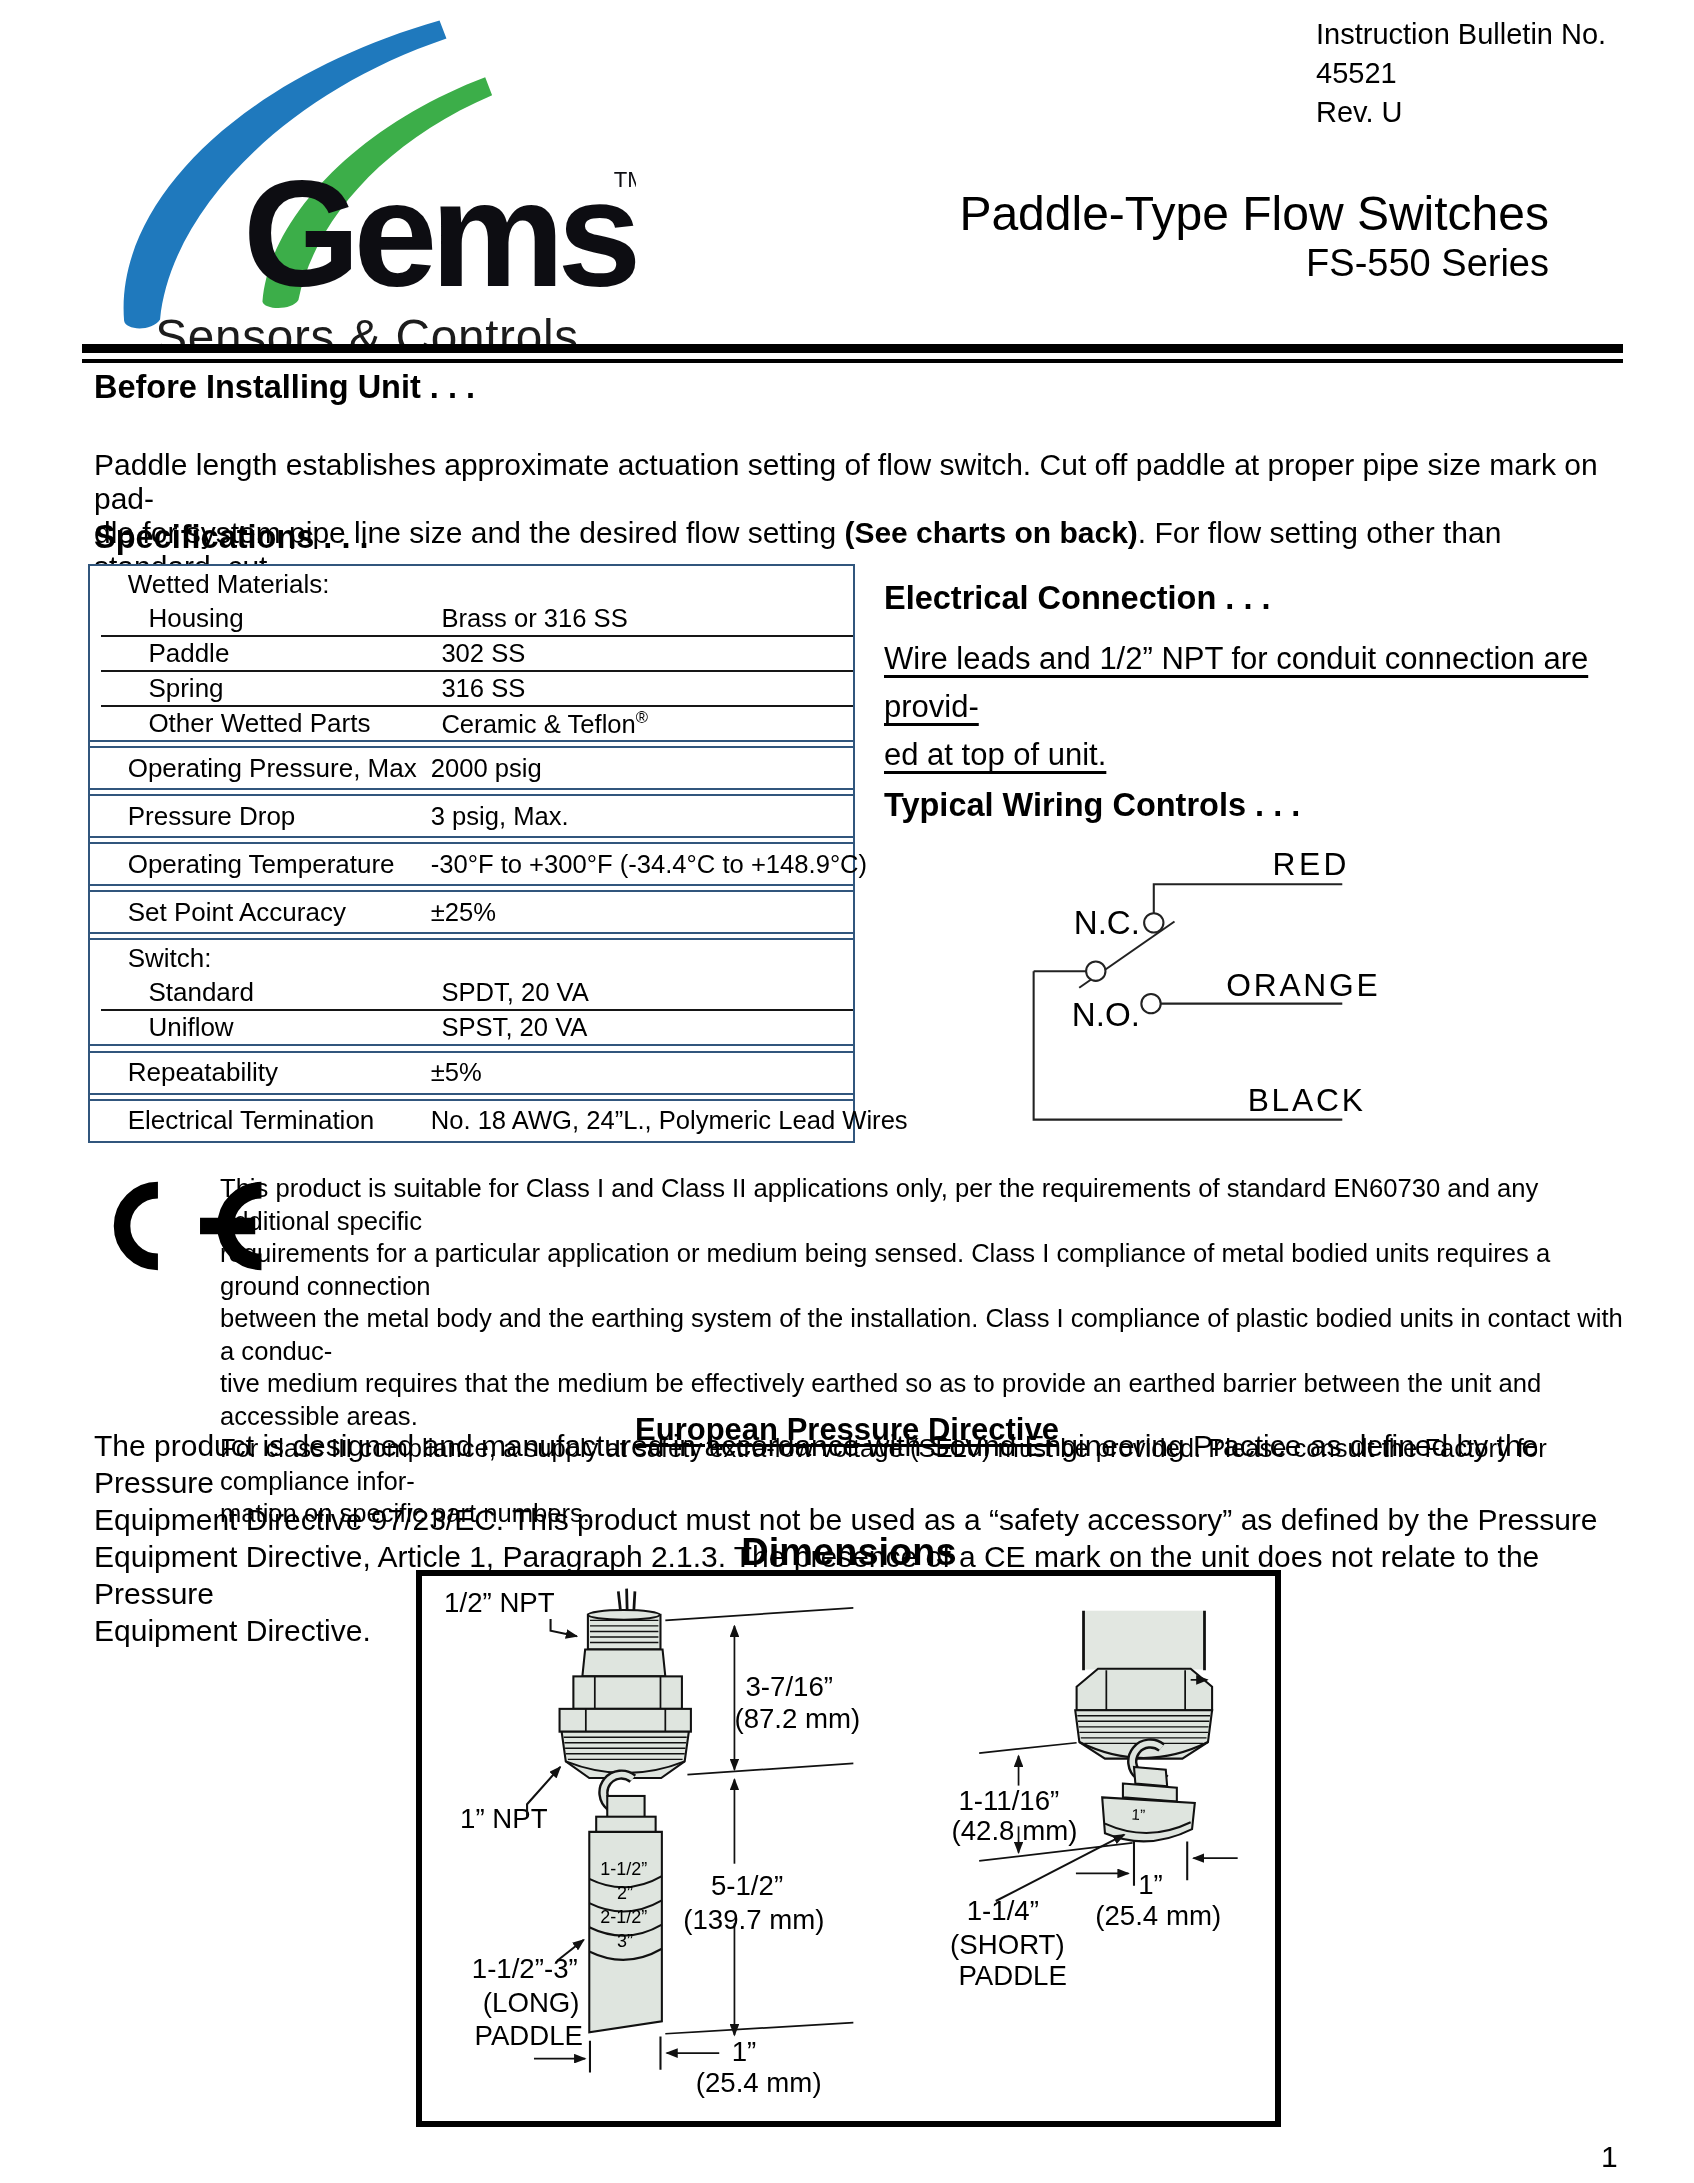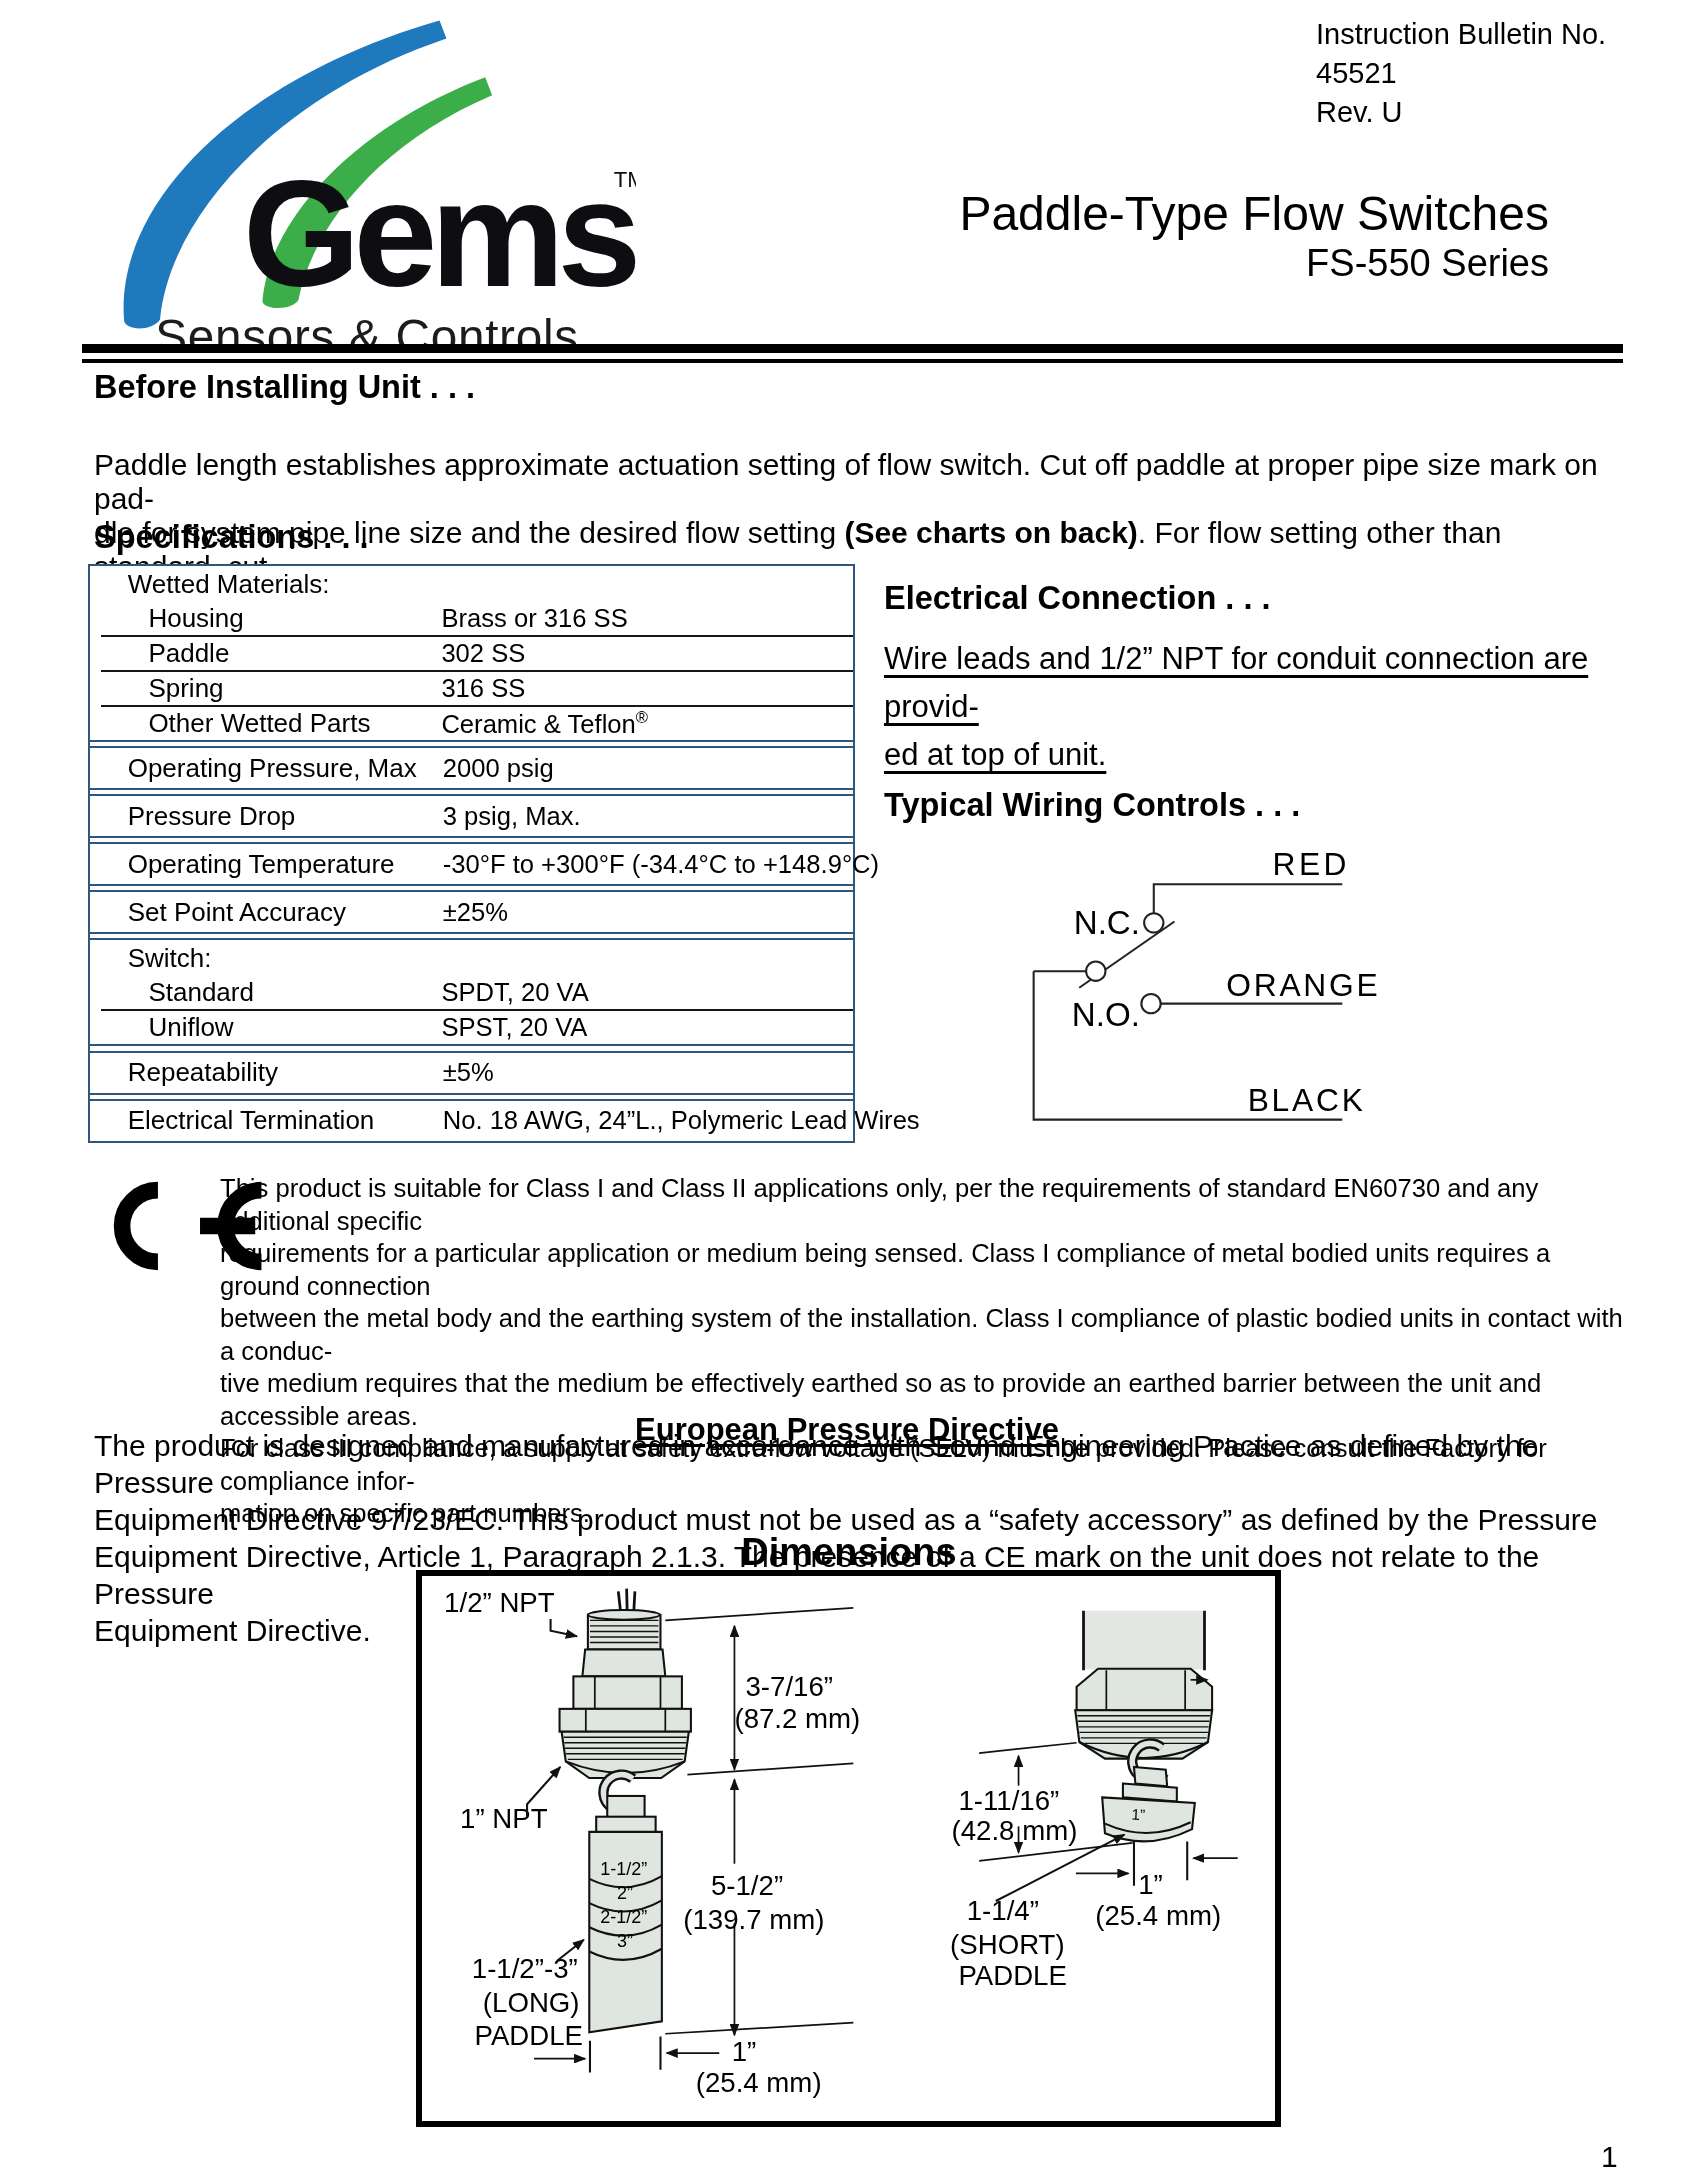--- a/index.html
+++ b/index.html
@@ -16,21 +16,21 @@
   .doc-subtitle{font-size:38px;line-height:41px;font-weight:normal;margin:4.1px 0 0 0;}
   .rule-thick{left:82px;top:344px;width:1541px;height:9px;background:#000;}
   .rule-thin{left:82px;top:359px;width:1541px;height:4.1px;background:#000;}
 
   
   .spec{left:88px;top:564px;width:763px;border:2.8px solid #31567D;background:#fff;}
   .sec-div{height:4.1px;border-top:2.8px solid #31567D;border-bottom:2.8px solid #31567D;}
   .r{display:flex;align-items:center;min-height:33px;font-size:26px;padding-left:28px;}
   .r .lbl{width:303px;padding-left:9.7px;flex:none;}
   .r .val{font-size:25.6px;white-space:nowrap;}
-  .r.single{min-height:40px;gap:12px;}
+  .r.single{min-height:40px;}
   .r.sub{margin-left:11px;}
   .r.sub .lbl{padding-left:19.4px;width:293px;}
   .r.sub.uline{border-bottom:2.1px solid #161616;}
   .sup{font-size:16.6px;vertical-align:super;}
 
   
   .ec-head{left:884px;top:580px;}
   .ec-body{left:884px;top:635px;width:754px;font-size:31px;line-height:48px;
            text-decoration:underline;text-underline-offset:6.2px;white-space:pre-line;}
   .wd-head{left:884px;top:787px;}

